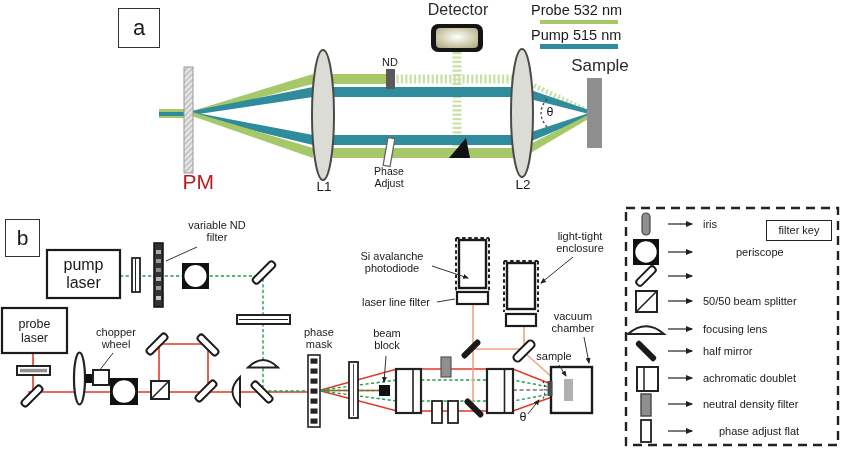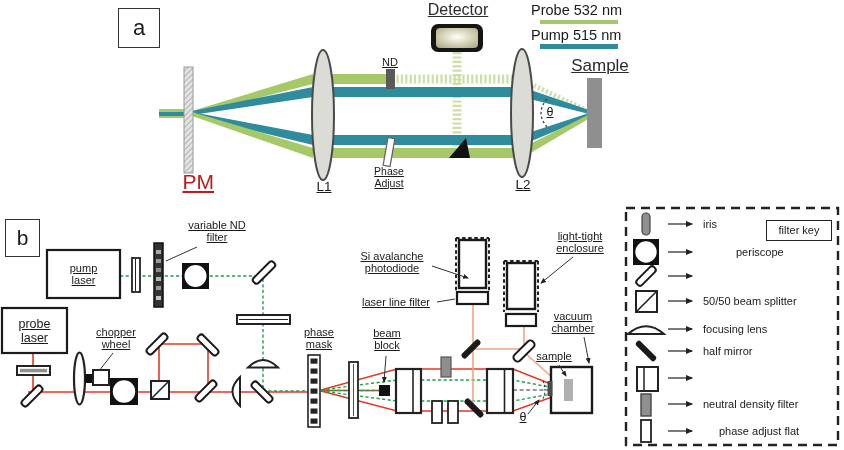--- a/index.html
+++ b/index.html
@@ -1,20 +1,20 @@
 <!DOCTYPE html>
 <html><head>
 <meta charset="utf-8">
 <style>
   html,body{margin:0;padding:0;background:#fff;}
   #stage{position:relative;width:844px;height:450px;background:#fff;overflow:hidden;
          font-family:"Liberation Sans","DejaVu Sans",sans-serif;color:#1a1a1a;}
   #stage svg{position:absolute;left:0;top:0;}
   .lbl{position:absolute;white-space:pre-line;line-height:1.12;color:#1a1a1a;}
-  .ctr{text-align:center;text-decoration:underline;}
+  .ctr{text-align:center;}
   .flexc{display:flex;align-items:center;justify-content:center;}
   .tag{border:1.6px solid #333;background:#fff;}
   .s11{font-size:11px;}
   .keybox{border:1.5px solid #222;background:#fff;}
   .legbar{position:absolute;}
 </style>
 </head>
 <body>
 
 <div id="stage">
@@ -279,21 +279,21 @@
 <div class="lbl ctr" style="left:377px;top:56px;width:26px;font-size:11px;">ND</div>
 <div class="lbl ctr" style="left:558px;top:56px;width:84px;font-size:17px;color:#2b2b2b;">Sample</div>
 <div class="lbl ctr" style="left:542px;top:105px;width:16px;font-size:12.5px;">θ</div>
 <div class="lbl ctr" style="left:170px;top:170px;width:44px;font-size:21px;color:#b91c1c;text-align:right;">PM</div>
 <div class="lbl ctr" style="left:310px;top:179px;width:28px;font-size:13.5px;">L1</div>
 <div class="lbl ctr" style="left:364px;top:166px;width:50px;font-size:10.5px;">Phase
 Adjust</div>
 <div class="lbl ctr" style="left:509px;top:177px;width:28px;font-size:13.5px;">L2</div>
 
 <div class="lbl tag flexc" style="left:5px;top:219px;width:33px;height:36px;font-size:21px;">b</div>
-<div class="lbl ctr flexc" style="left:47px;top:250px;width:73px;height:48px;font-size:11px;">pump
+<div class="lbl ctr flexc" style="left:47px;top:250px;width:73px;height:48px;font-size:16px;">pump
 laser</div>
 <div class="lbl ctr flexc" style="left:2px;top:308px;width:65px;height:45px;font-size:12.5px;">probe
 laser</div>
 <div class="lbl ctr s11" style="left:172px;top:219px;width:90px;">variable ND
 filter</div>
 <div class="lbl ctr s11" style="left:84px;top:326px;width:64px;">chopper
 wheel</div>
 <div class="lbl ctr s11" style="left:293px;top:326px;width:52px;">phase
 mask</div>
 <div class="lbl ctr s11" style="left:361px;top:327px;width:52px;">beam
@@ -307,16 +307,17 @@
 chamber</div>
 <div class="lbl ctr s11" style="left:531px;top:350px;width:46px;">sample</div>
 <div class="lbl ctr" style="left:515px;top:410px;width:16px;font-size:12.5px;">θ</div>
 
 <div class="lbl keybox flexc" style="left:766px;top:220px;width:64px;height:19px;font-size:11px;">filter key</div>
 <div class="lbl s11" style="left:703px;top:218px;width:125px;">iris</div>
 <div class="lbl s11" style="left:692px;top:246px;width:125px;margin-left:44px;">periscope</div>
 <div class="lbl s11" style="left:703px;top:295px;width:125px;">50/50 beam splitter</div>
 <div class="lbl s11" style="left:703px;top:323px;width:125px;">focusing lens</div>
 <div class="lbl s11" style="left:703px;top:345px;width:125px;">half mirror</div>
+<div class="lbl s11" style="left:703px;top:372px;width:130px;">achromatic doublet</div>
 <div class="lbl s11" style="left:703px;top:398px;width:130px;">neutral density filter</div>
 <div class="lbl s11" style="left:703px;top:425px;width:130px;padding-left:16px;">phase adjust flat</div>
 
 </div>
 
 </body></html>

